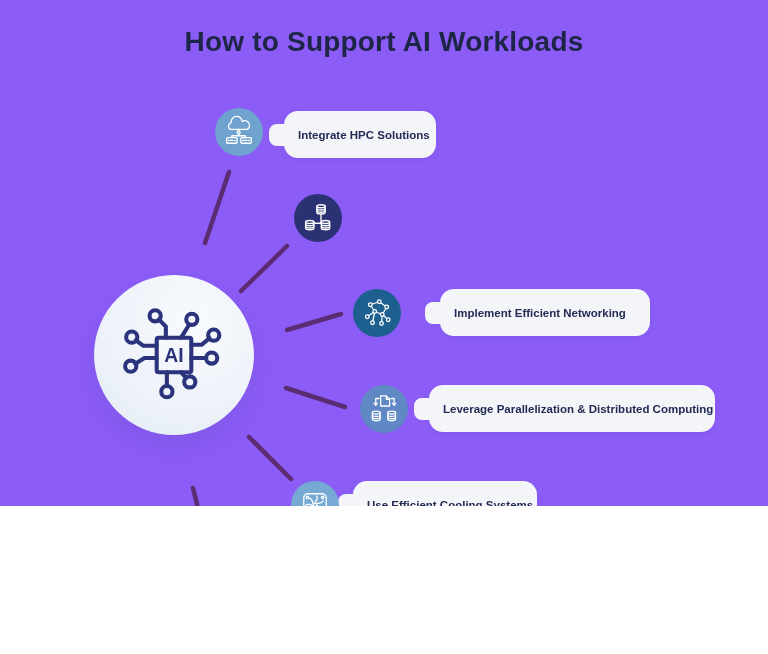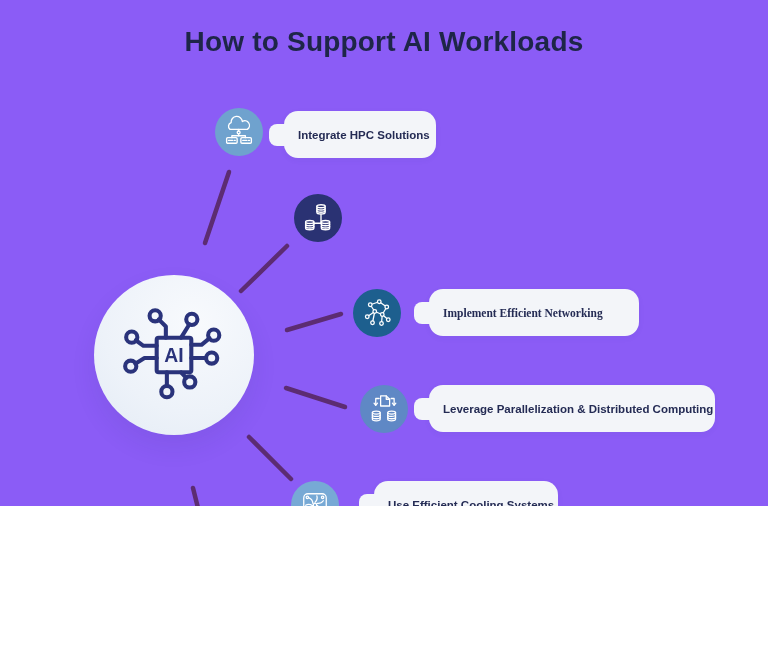--- a/index.html
+++ b/index.html
@@ -33,25 +33,25 @@
   }
   .pill span{
     font-size:11.5px;font-weight:bold;color:#242B54;white-space:nowrap;padding:0 14px;
   }
   
   .b1{left:215px;top:108px;width:48px;height:48px;}
   .p1{left:284px;top:111px;width:152px;}
   .b2{left:294px;top:194px;width:48px;height:48px;}
   .p2{left:363px;top:194px;width:224px;}
   .b3{left:353px;top:289px;width:48px;height:48px;}
-  .p3{left:429px;top:289px;width:210px;font-family:Liberation Serif, serif;}
+  .p3{left:440px;top:289px;width:210px;}
   .b4{left:360px;top:385px;width:48px;height:48px;}
   .p4{left:429px;top:385px;width:286px;}
   .b5{left:291px;top:481px;width:48px;height:48px;}
-  .p5{left:374px;top:481px;width:184px;}
+  .p5{left:353px;top:481px;width:184px;}
   .b6{left:202px;top:560px;width:56px;height:56px;}
   .p6{left:276px;top:563px;width:170px;}
   .badge svg{display:block;}
 </style>
 </head>
 <body>
 
 <div class="canvas">
 
   <h1 class="title">How to Support AI Workloads</h1>

